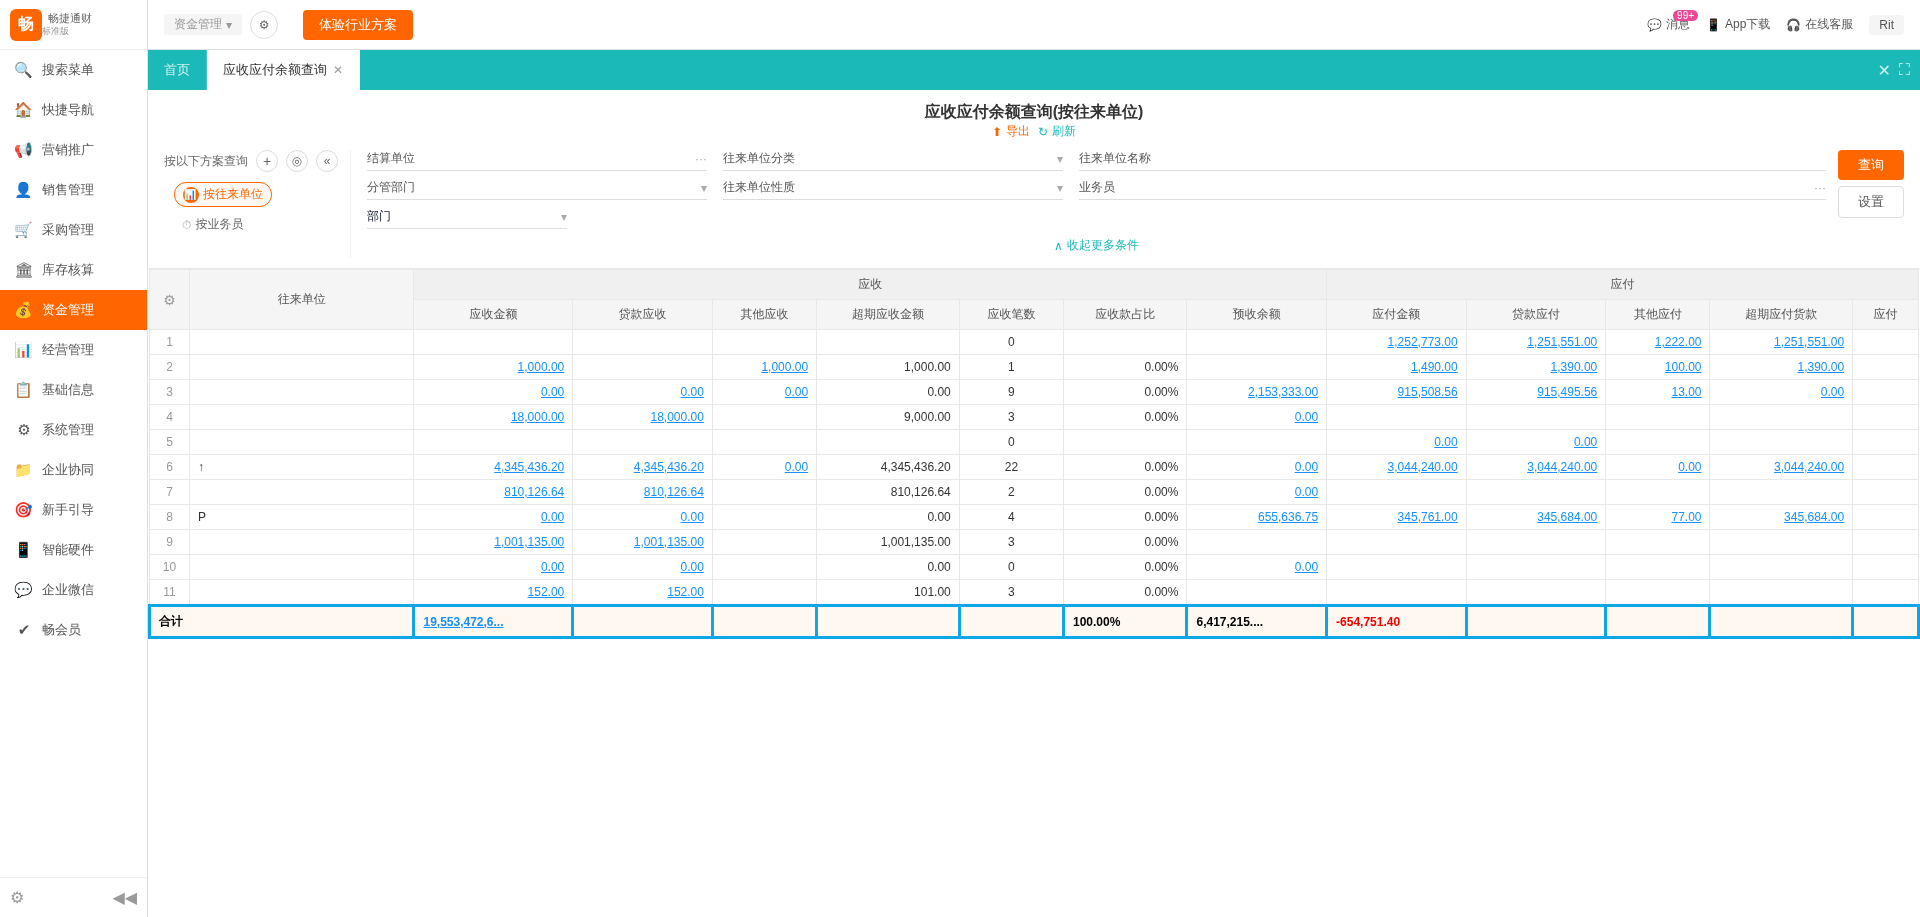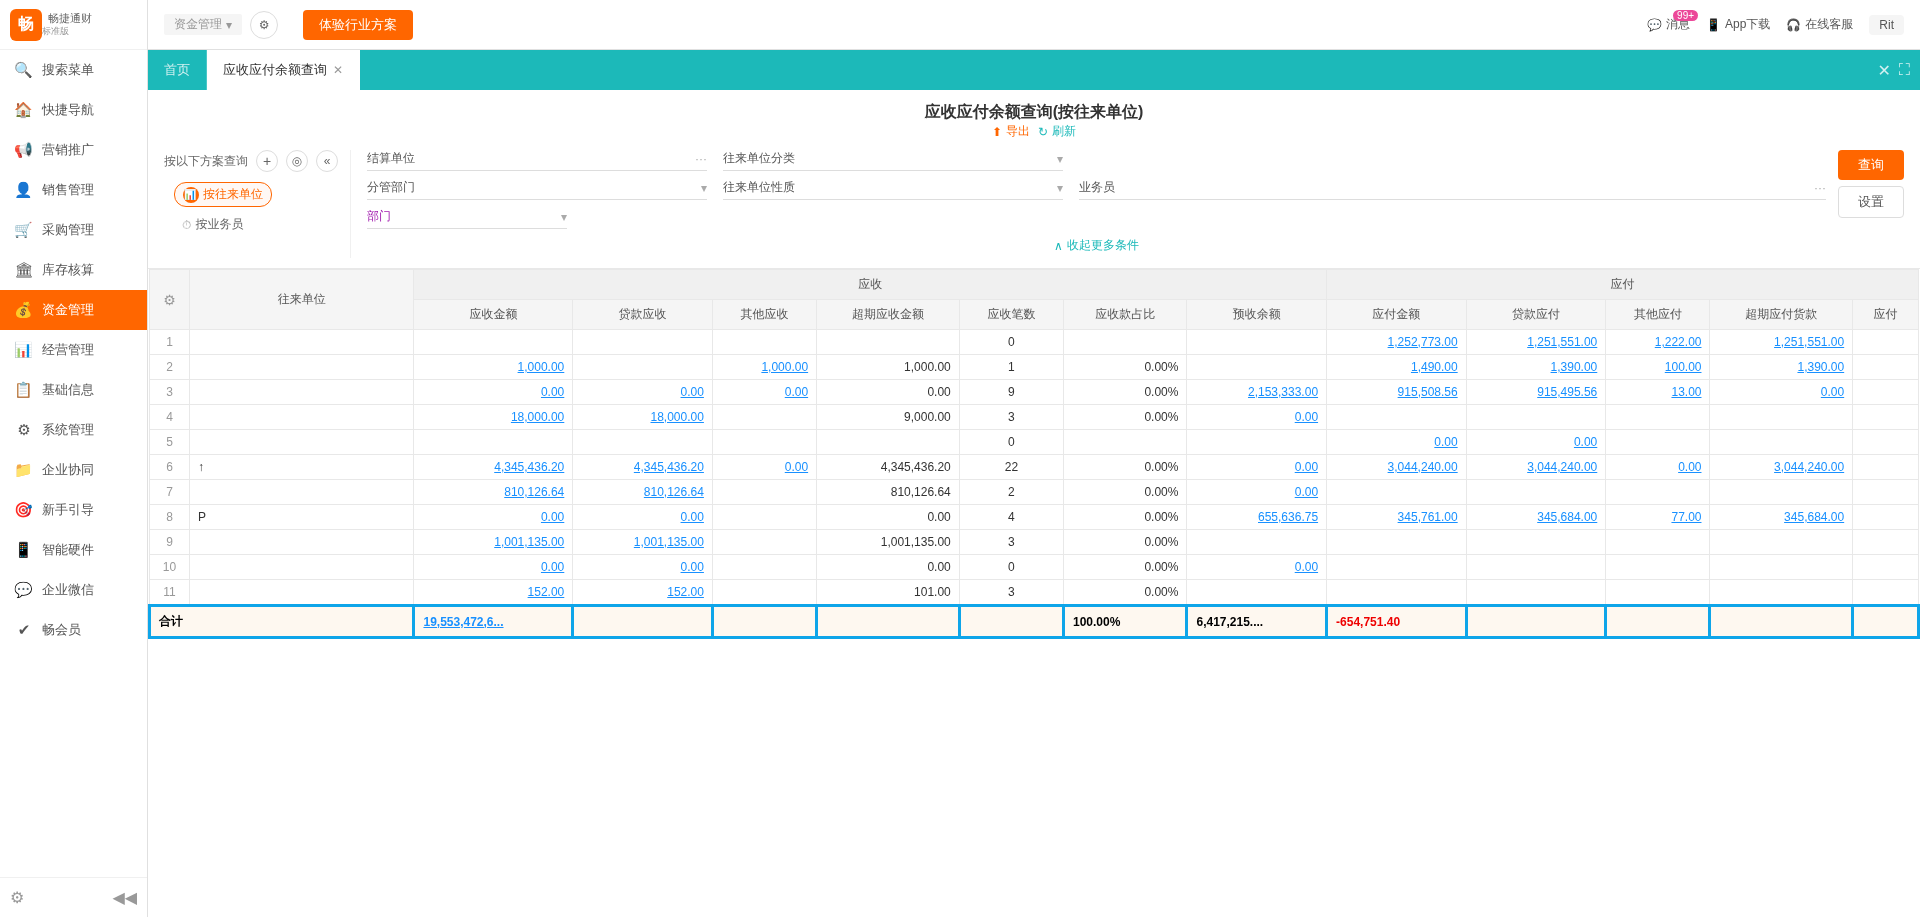--- a/index.html
+++ b/index.html
@@ -253,20 +253,24 @@
               <div style="display:flex; align-items:center; width:340px; border-bottom:1px solid #ddd; padding-bottom:3px;">
                 <span style="color:#555; min-width:55px;">结算单位</span>
                 <span style="flex:1;"></span>
                 <span style="color:#aaa;">···</span>
               </div>
               <div style="display:flex; align-items:center; width:340px; border-bottom:1px solid #ddd; padding-bottom:3px;">
                 <span style="color:#555; min-width:75px;">往来单位分类</span>
                 <span style="flex:1;"></span>
                 <span style="color:#aaa;">▾</span>
               </div>
+              <div style="display:flex; align-items:center; flex:1; border-bottom:1px solid #ddd; padding-bottom:3px;">
+                <span style="color:#555; min-width:70px;">往来单位名称</span>
+                <input style="flex: 1 1 0%; border: none; outline: none; font-size: 12px;">
+              </div>
             </div>
 
             <div style="display:flex; gap:16px; margin-bottom:8px;">
               <div style="display:flex; align-items:center; width:340px; border-bottom:1px solid #ddd; padding-bottom:3px;">
                 <span style="color:#555; min-width:55px;">分管部门</span>
                 <span style="flex:1;"></span>
                 <span style="color:#aaa;">▾</span>
               </div>
               <div style="display:flex; align-items:center; width:340px; border-bottom:1px solid #ddd; padding-bottom:3px;">
                 <span style="color:#555; min-width:75px;">往来单位性质</span>
@@ -275,21 +279,21 @@
               </div>
               <div style="display:flex; align-items:center; flex:1; border-bottom:1px solid #ddd; padding-bottom:3px;">
                 <span style="color:#555; min-width:70px;">业务员</span>
                 <span style="flex:1;"></span>
                 <span style="color:#aaa;">···</span>
               </div>
             </div>
 
             <div style="display:flex; gap:16px; margin-bottom:4px;">
               <div style="display:flex; align-items:center; width:200px; border-bottom:1px solid #ddd; padding-bottom:3px;">
-                <span style="color:#a21caf; min-width:30px;">部门</span>
+                <span style="color:#0f172a; min-width:30px;">部门</span>
                 <span style="flex:1;"></span>
                 <span style="color:#aaa;">▾</span>
               </div>
             </div>
 
             <div style="display:flex; justify-content:center; margin-top:4px;">
               <div class="collapse-btn">
                 <span>∧</span>
                 <span>收起更多条件</span>
               </div>

